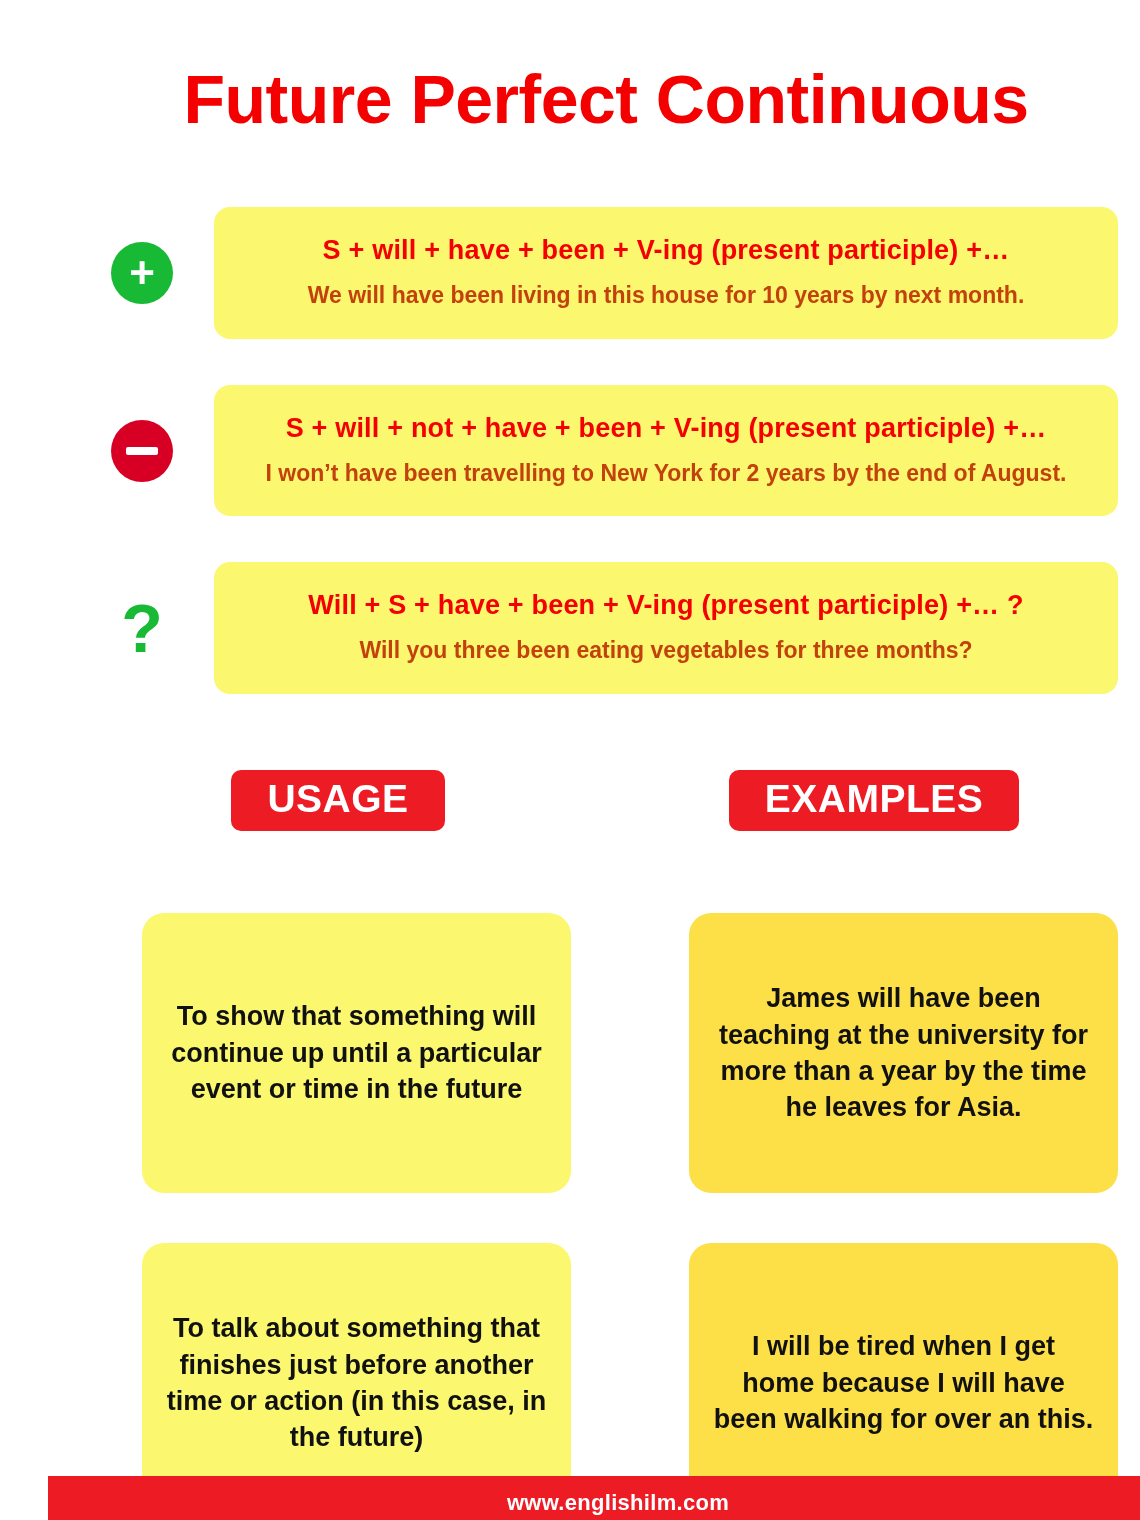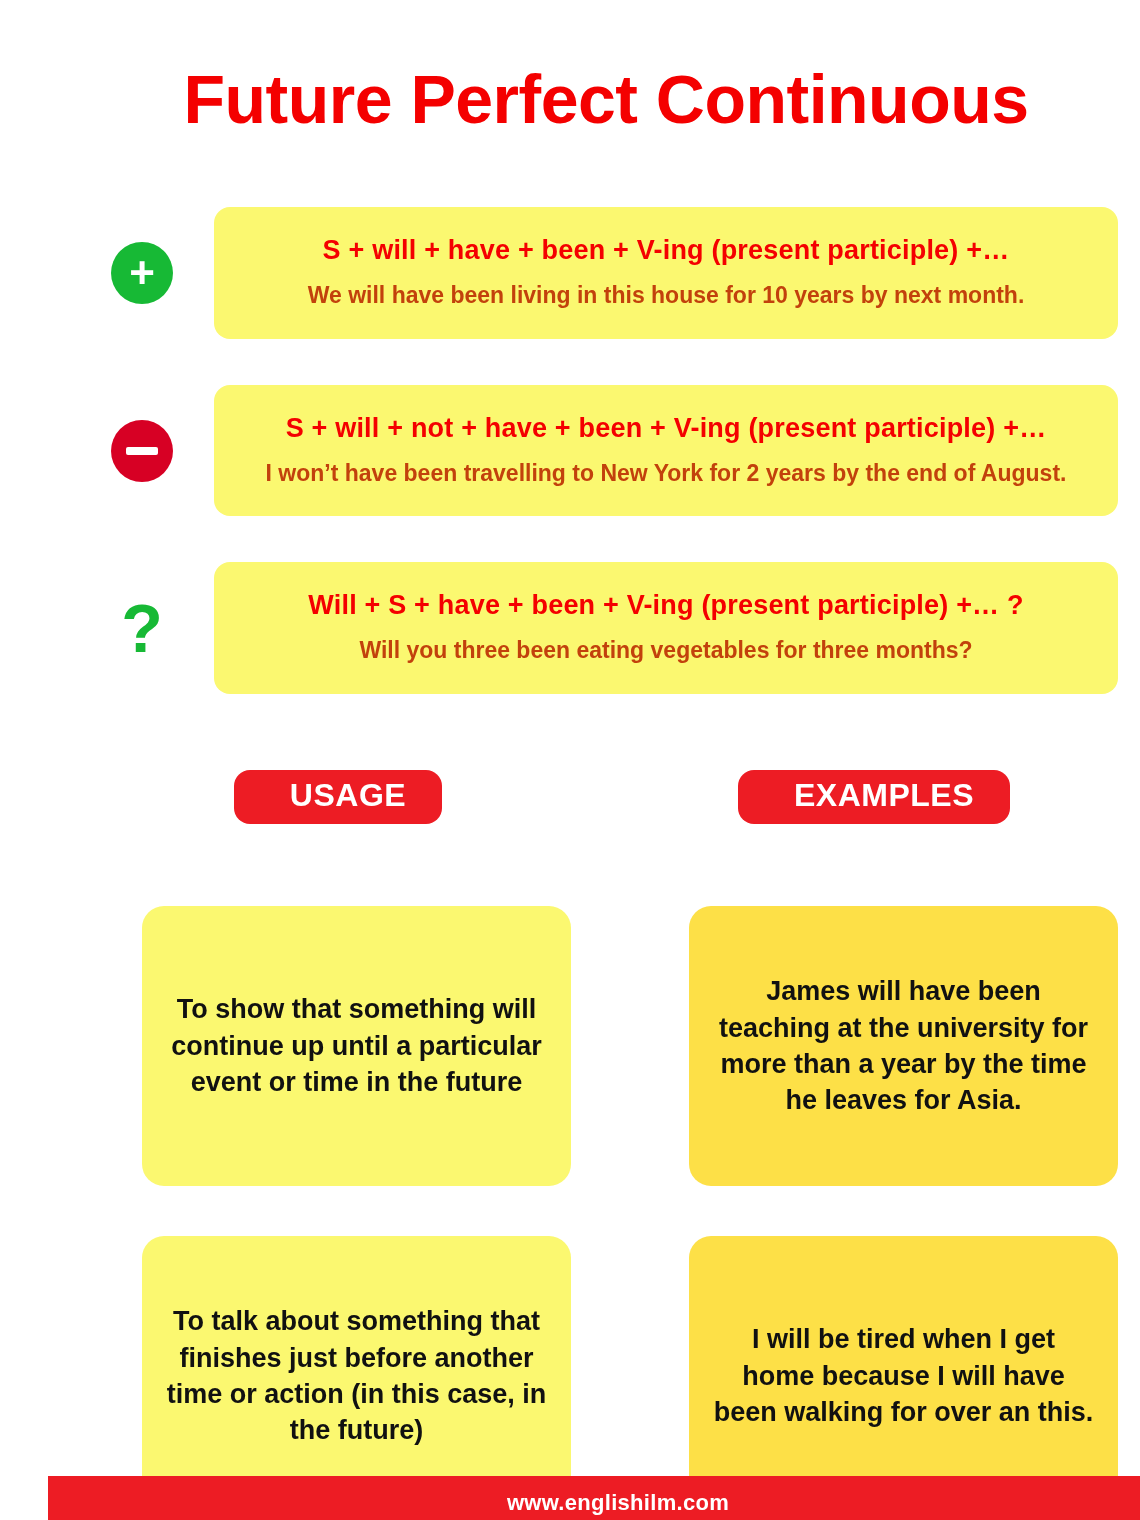--- a/index.html
+++ b/index.html
@@ -111,24 +111,24 @@
     padding: 0 22px;
   }
   .head-col {
     flex: 1 1 50%;
     display: flex;
     justify-content: center;
   }
   .chip {
     background: #ed1c24;
     color: #ffffff;
-    font-size: 32px;
-    font-weight: bold;
-    padding: 9px 36px 13px 56px;
-    border-radius: 16px;
+    font-size: 39px;
+    font-weight: bold;
+    padding: 9px 36px 13px 36px;
+    border-radius: 10px;
     letter-spacing: 0.5px;
     line-height: 1;
   }
 
   
   .cards {
     display: flex;
     gap: 22px;
     padding: 22px 22px 0 22px;
   }

